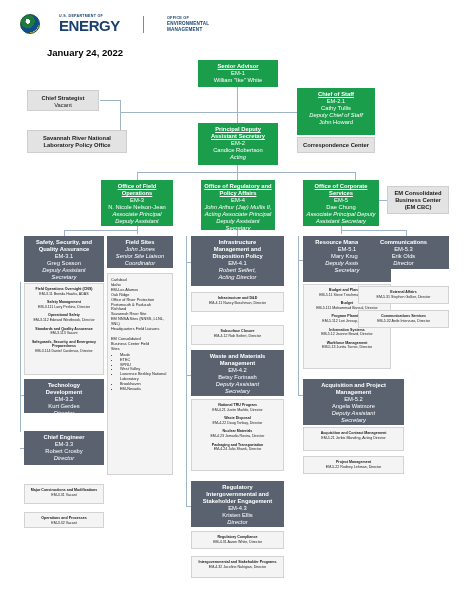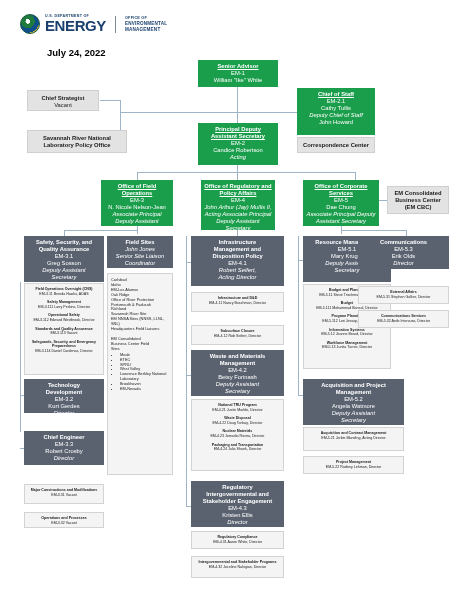--- a/index.html
+++ b/index.html
@@ -7,21 +7,21 @@
     width:474px;height:595px;
     background:#ffffff;
     font-family:"Liberation Sans", sans-serif;
     color:#111;
     position:relative;
     overflow:hidden;
   }
   .page{position:relative;width:474px;height:595px;}
 
   
-  .header{position:absolute;left:20px;top:14px;display:flex;align-items:center;gap:5px;}
+  .header{position:absolute;left:20px;top:14px;display:flex;align-items:center;gap:19px;}
   .doe-seal{width:20px;height:20px;border-radius:50%;
      background:radial-gradient(circle at 38% 35%, #ffffff 0 14%, #1f7a3d 15% 42%, #0e4f8b 43% 70%, #d9b43c 71% 85%, #1f6d3a 86% 100%);
      border:1px solid #14563a;box-sizing:border-box;}
   .doe-text{line-height:1;}
   .doe-sub{font-size:3.6px;font-weight:bold;color:#19406e;letter-spacing:.3px;}
   .doe-main{font-size:15px;font-weight:bold;color:#19406e;letter-spacing:-.4px;line-height:14px;}
   .doe-div{width:1px;height:17px;background:#7f8c99;margin:0 4px;}
   .doe-oem{font-size:4.6px;font-weight:bold;color:#19406e;line-height:5.6px;letter-spacing:.2px;}
   .doe-oem .l1{font-size:3.8px;}
   .date{position:absolute;left:47px;top:47px;font-size:9.5px;font-weight:bold;color:#000;}
@@ -68,21 +68,21 @@
       <div class="doe-sub">U.S. DEPARTMENT OF</div>
       <div class="doe-main">ENERGY</div>
     </div>
     <div class="doe-div"></div>
     <div class="doe-oem">
       <div class="l1">OFFICE OF</div>
       <div>ENVIRONMENTAL</div>
       <div>MANAGEMENT</div>
     </div>
   </div>
-  <div class="date">July 24, 2022</div>
+  <div class="date">January 24, 2022</div>
 
   <div class="ln lnv" style="left:237px;top:87px;height:36px;"></div>
   <div class="ln lnh" style="left:237px;top:112px;width:60px;"></div>
   <div class="ln lnh" style="left:120px;top:112px;width:117px;"></div>
   <div class="ln lnv" style="left:120px;top:100px;height:45px;"></div>
   <div class="ln lnh" style="left:100px;top:100px;width:20px;"></div>
   <div class="ln lnh" style="left:100px;top:145px;width:20px;"></div>
   <div class="ln lnv" style="left:237px;top:164px;height:8px;"></div>
   <div class="ln lnh" style="left:137px;top:172px;width:218px;"></div>
   <div class="ln lnv" style="left:137px;top:172px;height:8px;"></div>

